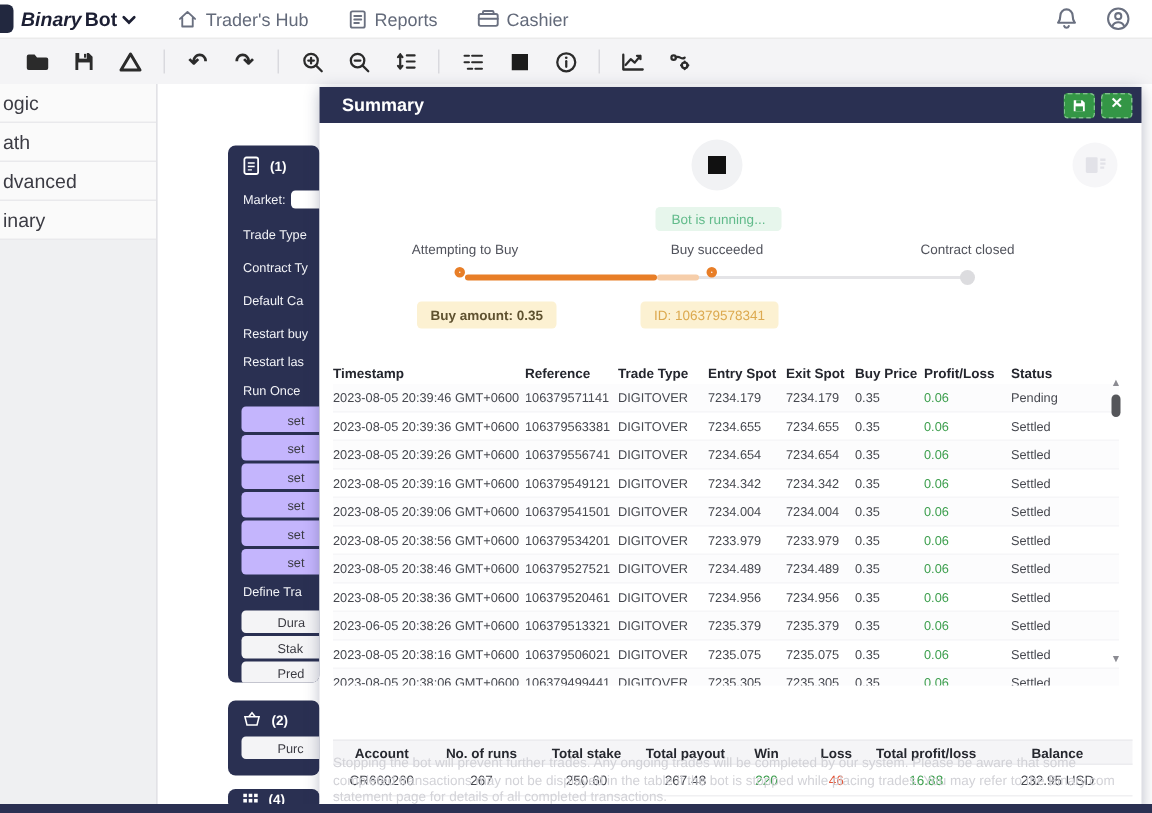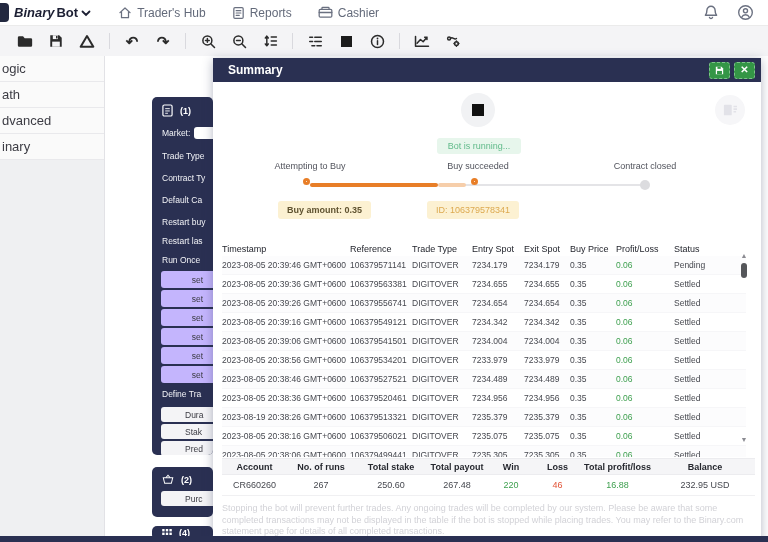--- a/index.html
+++ b/index.html
@@ -72,34 +72,34 @@
   .dot-gray { position:absolute; top:122px; left:427px; width:10px; height:10px; border-radius:50%; background:#dcdcdf; }
 
   .tip { position:absolute; top:143px; height:18px; border-radius:3px; background:#fcf1d2; font-size:9px;
          display:flex; align-items:center; justify-content:center; padding:0 9px; }
   .tip-1 { left:65px; color:#5f5230; font-weight:bold; }
   .tip-2 { left:214px; color:#dmeaa; color:#dca94f; }
 
   
   .t-wrap { position:absolute; left:9px; top:184px; width:524px; }
   .t-head, .t-row { display:grid; grid-template-columns:128px 62px 60px 52px 46px 46px 58px 50px; align-items:center; }
-  .t-head { height:14px; font-size:9px; font-weight:normal; color:#24262e; }
+  .t-head { height:14px; font-size:9px; font-weight:bold; color:#24262e; }
   .t-body { height:201px; overflow:hidden; }
   .t-row { height:19px; font-size:8.5px; color:#46484f; border-bottom:1px solid #f6f6f8; }
   .t-row:nth-child(odd) { background:#fcfcfd; }
   .t-row .profit { color:#3d9f4e; }
   .t-scroll { position:absolute; left:526px; top:194px; width:10px; height:190px; }
   .t-scroll .arr { font-size:7px; color:#8b8b92; text-align:center; line-height:8px; cursor:pointer; }
   .t-thumb { width:6px; height:15px; background:#55565a; border-radius:3px; margin:3px auto; cursor:pointer; }
   .t-arr-dn { position:absolute; left:526px; top:378px; width:10px; font-size:7px; color:#8b8b92; text-align:center; cursor:pointer; }
 
   
   .sum-wrap { position:absolute; left:9px; top:400px; width:533px; font-size:9px; }
   .sum-head, .sum-vals { display:grid; grid-template-columns:65px 68px 72px 60px 48px 45px 75px 100px; text-align:center; align-items:center; }
-  .sum-head { height:17px; background:#f5f5f7; border-top:1px solid #ececef; border-bottom:1px solid #ececef; font-weight:bold; color:#26282f; }
+  .sum-head { height:17px; background:#f5f5f7; border-top:1px solid #ececef; border-bottom:1px solid #ececef; font-weight:bold; color:#26282f;margin-top:35px; }
   .sum-vals { height:21px; color:#46484f; border-bottom:1px solid #f0f0f2; }
   .win { color:#3d9f4e; } .loss { color:#e25437; } .tpl { color:#3d9f4e; }
 
   .disclaimer { position:absolute; left:9px; top:445px; width:524px; font-size:9px; line-height:11.5px; color:#d2d2d7; }
 
   .svg-stroke { stroke:#2b2b2b; fill:none; stroke-width:2; stroke-linecap:round; stroke-linejoin:round; }
   .svg-nav { stroke:#6a7080; fill:none; stroke-width:1.6; stroke-linecap:round; stroke-linejoin:round; }
 </style>
 </head>
 <body>
@@ -423,21 +423,21 @@
           <span>2023-08-05 20:38:36 GMT+0600</span>
           <span>106379520461</span>
           <span>DIGITOVER</span>
           <span>7234.956</span>
           <span>7234.956</span>
           <span>0.35</span>
           <span class="profit">0.06</span>
           <span>Settled</span>
         </div>
         <div class="t-row">
-          <span>2023-08-19 20:38:26 GMT+0600</span>
+          <span>2023-06-05 20:38:26 GMT+0600</span>
           <span>106379513321</span>
           <span>DIGITOVER</span>
           <span>7235.379</span>
           <span>7235.379</span>
           <span>0.35</span>
           <span class="profit">0.06</span>
           <span>Settled</span>
         </div>
         <div class="t-row">
           <span>2023-08-05 20:38:16 GMT+0600</span>

